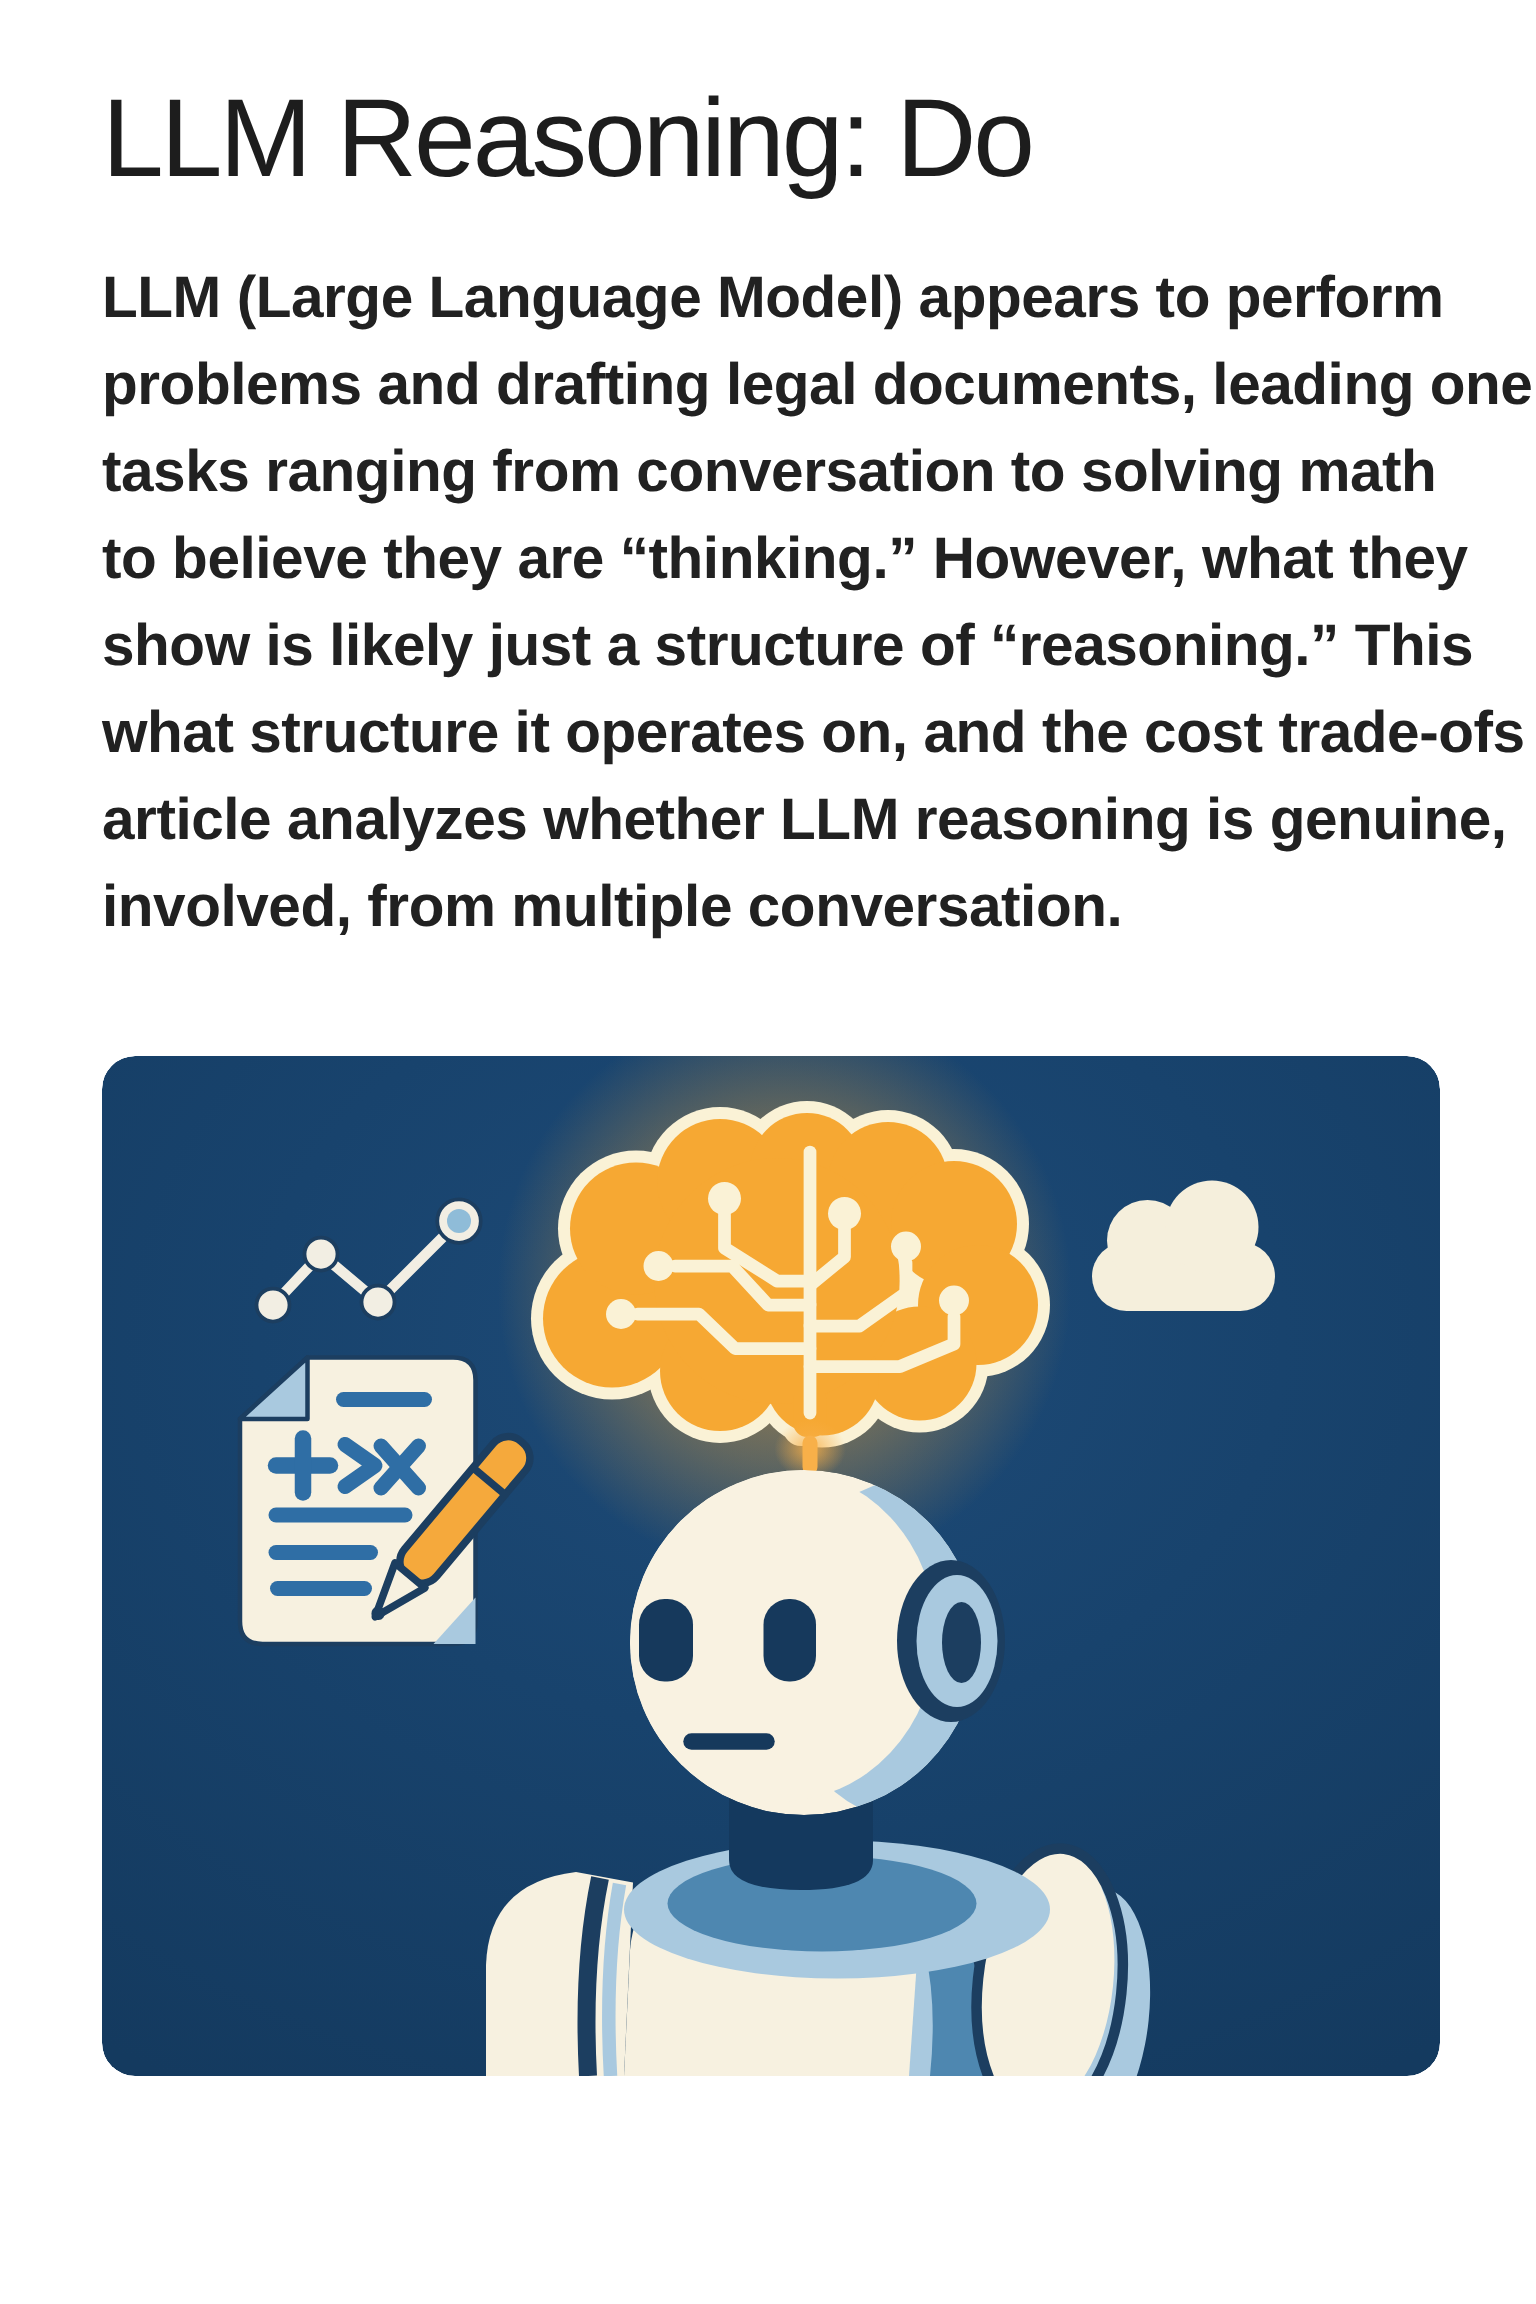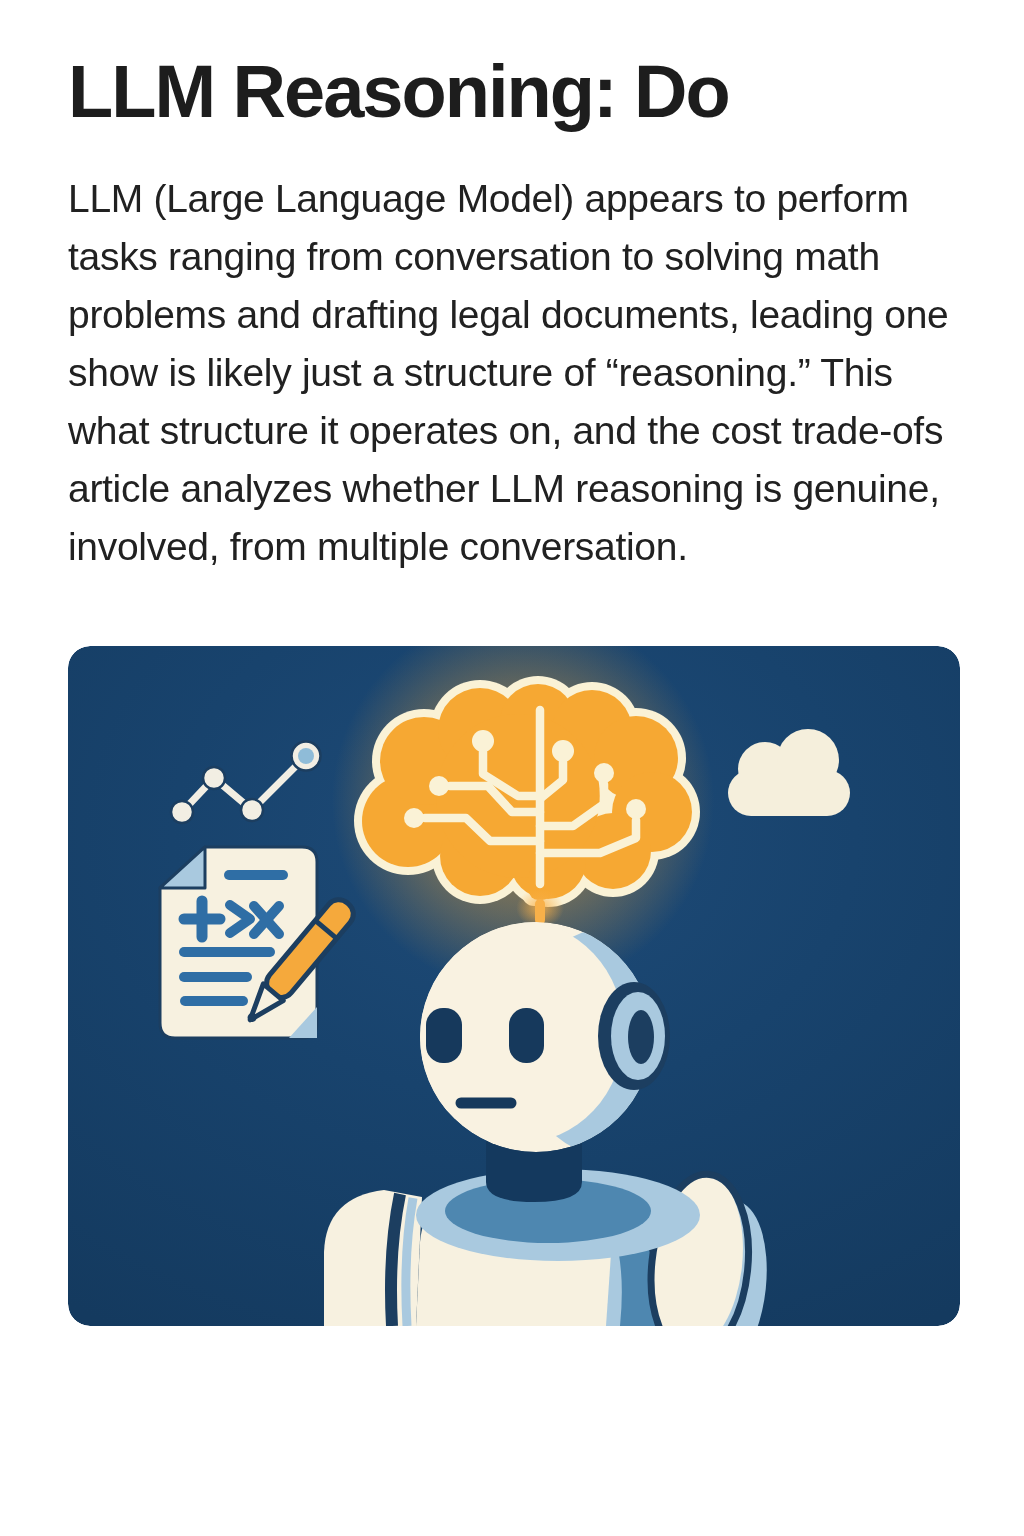--- a/index.html
+++ b/index.html
@@ -10,30 +10,30 @@
     font-family: "Liberation Sans", "DejaVu Sans", sans-serif;
     overflow: hidden;
   }
   .content {
     padding: 0 68px;
   }
   .article-title {
     margin: 50px 0 0 0;
     font-size: 74px;
     line-height: 84px;
-    font-weight: 700;
+    font-weight: 400;
     letter-spacing: -2px;
     color: #1d1d1d;
   }
   .article-title .title-line { display: block; }
   .article-lede {
     margin-top: 36px;
     font-size: 39px;
     line-height: 58px;
-    font-weight: 400;
+    font-weight: 700;
     letter-spacing: -0.3px;
     color: #212121;
   }
   .article-lede .lede-line { display: block; white-space: nowrap; }
   figure.hero {
     margin: 70px 0 0 0;
     width: 892px;
     height: 680px;
     border-radius: 22px;
     overflow: hidden;
@@ -44,22 +44,23 @@
 <body>
 
 <div class="content">
 
   <h1 class="article-title">
     <span class="title-line">LLM Reasoning: Do</span>
   </h1>
 
   <div class="article-lede">
     <span class="lede-line">LLM (Large Language Model) appears to perform</span>
+    <span class="lede-line">problems and drafting legal documents, leading one</span>
     <span class="lede-line">tasks ranging from conversation to solving math</span>
-    <span class="lede-line">problems and drafting legal documents, leading one</span>
+    <span class="lede-line">to believe they are “thinking.” However, what they</span>
     <span class="lede-line">show is likely just a structure of “reasoning.” This</span>
     <span class="lede-line">what structure it operates on, and the cost trade-ofs</span>
     <span class="lede-line">article analyzes whether LLM reasoning is genuine,</span>
     <span class="lede-line">involved, from multiple conversation.</span>
   </div>
 
   <figure class="hero">
     <svg width="892" height="680" viewBox="0 0 892 680" xmlns="http://www.w3.org/2000/svg">
       <defs>
         <radialGradient id="bgGrad" cx="50%" cy="28%" r="85%">

